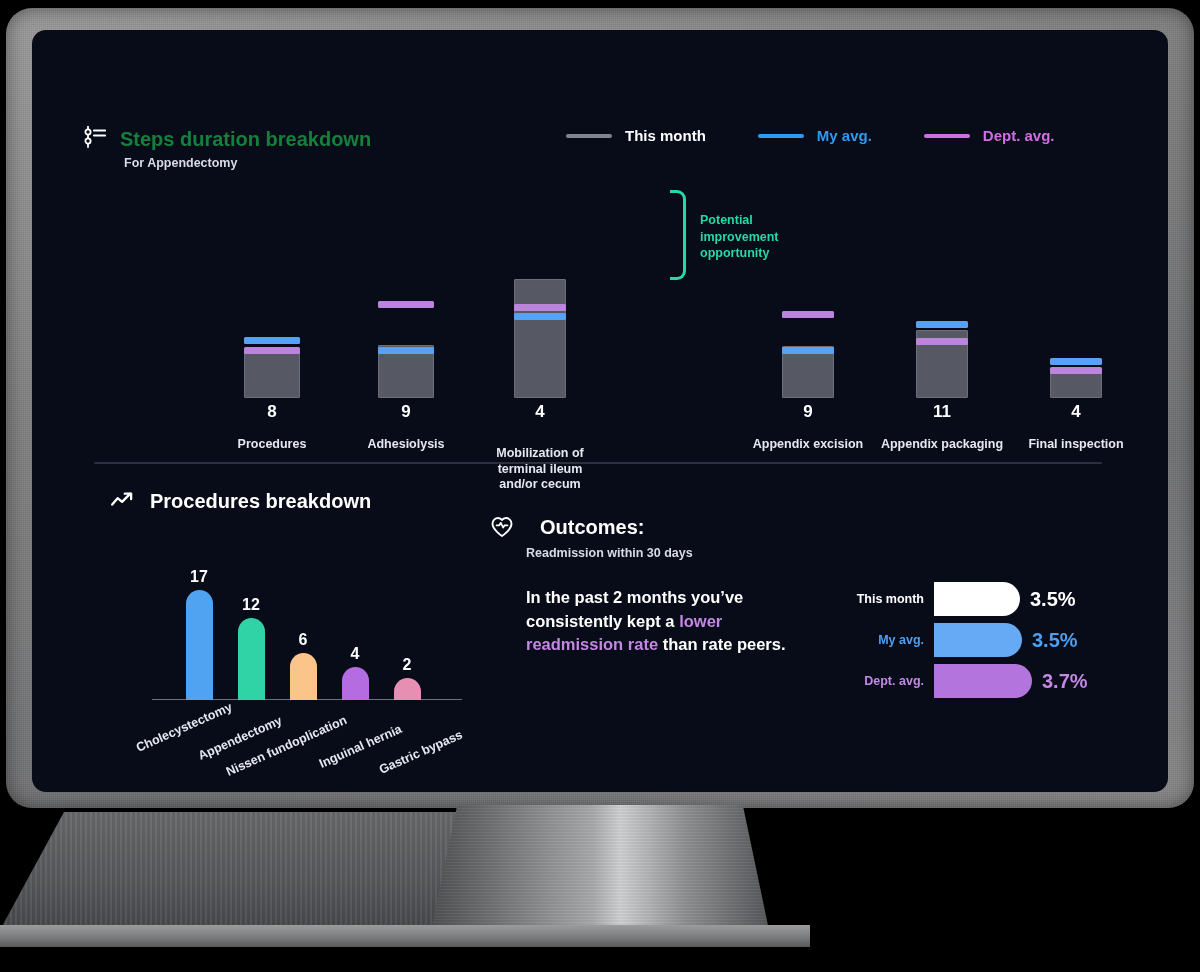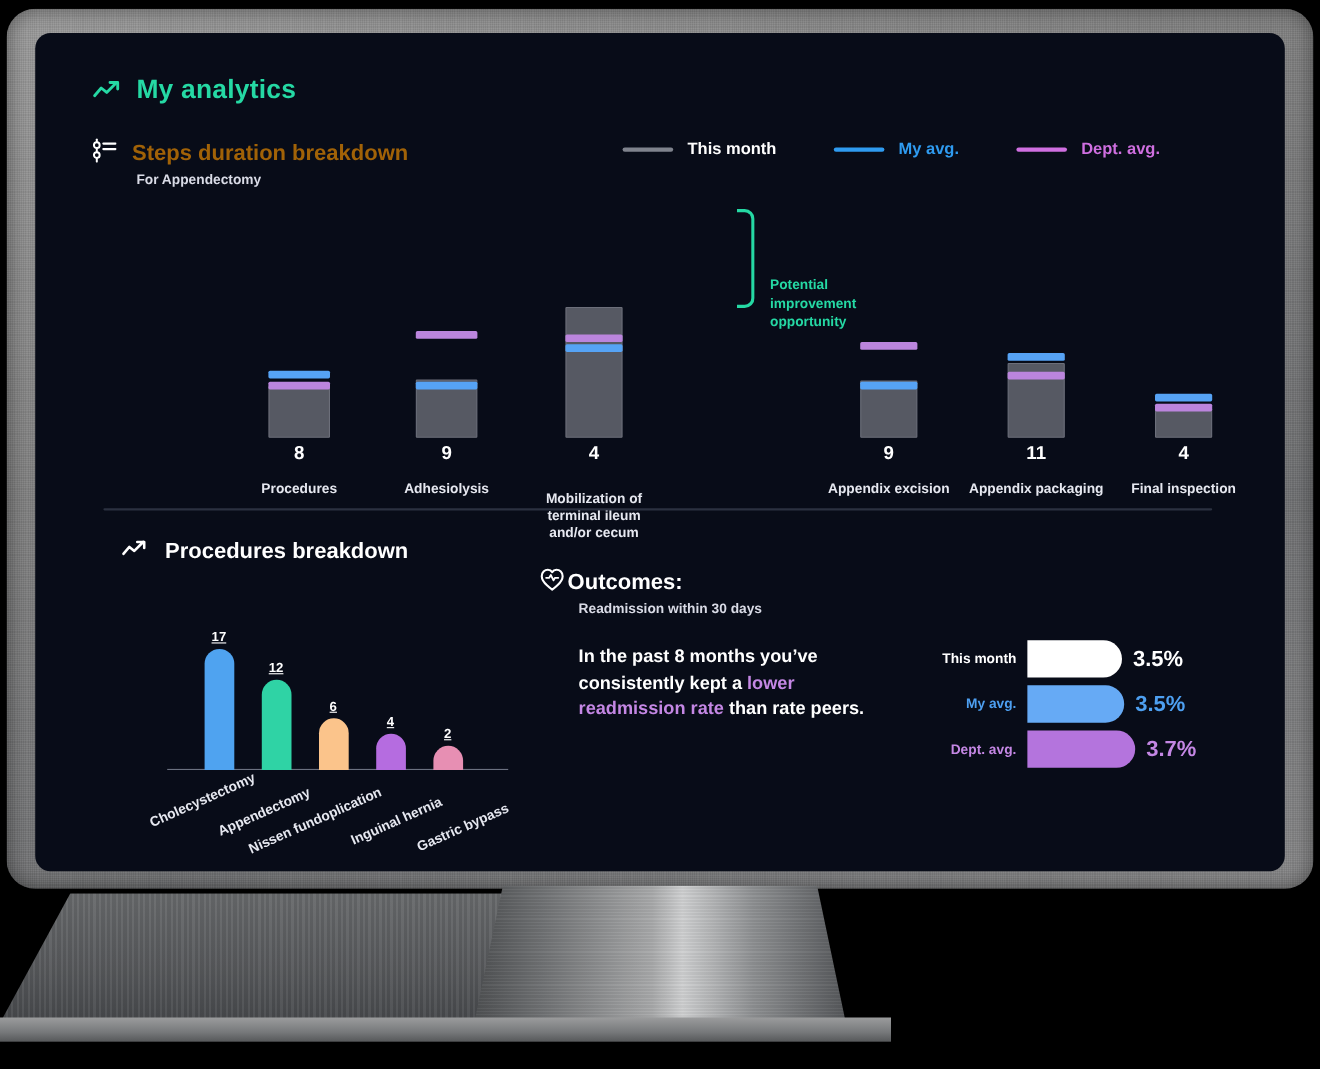--- a/index.html
+++ b/index.html
@@ -64,21 +64,21 @@
     overflow: hidden;
     color: #e9eaf2;
   }
 
   
   .app-title-row { position: absolute; left: 52px; top: 38px; display: flex; align-items: center; gap: 12px; }
   .app-title { color: #25d9a4; font-size: 24px; font-weight: 700; letter-spacing: .2px; }
   .trend-icon svg { display: block; }
 
   .section-title-row { position: absolute; left: 52px; top: 96px; display: flex; align-items: center; gap: 14px; }
-  .section-title { font-size: 20px; font-weight: 700; color: #a16207; }
+  .section-title { font-size: 20px; font-weight: 700; color: #15803d; }
   .section-sub { position: absolute; left: 92px; top: 126px; font-size: 12.5px; font-weight: 600; color: #d9dbe6; }
 
   
   .legend { position: absolute; left: 534px; top: 97px; display: flex; align-items: center; gap: 52px; }
   .legend-item { display: flex; align-items: center; gap: 13px; }
   .legend-swatch { width: 46px; height: 4px; border-radius: 2px; }
   .legend-label { font-size: 15px; font-weight: 700; }
 
   
   #steps-chart { position: absolute; left: 52px; top: 150px; width: 1030px; height: 280px; }
@@ -98,26 +98,26 @@
 
   .divider { position: absolute; left: 62px; top: 432px; width: 1008px; height: 2px; background: #2b3140; border-radius: 1px; }
 
   
   .proc-title-row { position: absolute; left: 78px; top: 460px; display: flex; align-items: flex-end; gap: 14px; }
   .proc-title { font-size: 20px; font-weight: 700; color: #ffffff; }
 
   #proc-chart { position: absolute; left: 100px; top: 530px; width: 340px; height: 140px; }
   .proc-axis { position: absolute; left: 20px; bottom: 0; width: 310px; height: 1.5px; background: #6b7180; }
   .proc-bar { position: absolute; bottom: 0; width: 27px; border-radius: 14px 14px 0 0; }
-  .proc-val { position: absolute; width: 40px; text-align: center; font-size: 12px; font-weight: 700; color: #ffffff; text-decoration: underline; }
+  .proc-val { position: absolute; width: 40px; text-align: center; font-size: 16px; font-weight: 700; color: #ffffff; }
   .proc-labels { position: absolute; left: 100px; top: 672px; width: 400px; height: 80px; }
   .proc-label { position: absolute; font-size: 12.5px; font-weight: 600; color: #e6e8f0; transform-origin: left top; transform: rotate(-24deg); white-space: nowrap; }
 
   
-  .out-title-row { position: absolute; left: 458px; top: 486px; display: flex; align-items: center; gap: 2px; }
+  .out-title-row { position: absolute; left: 458px; top: 486px; display: flex; align-items: flex-start; gap: 26px; }
   .out-title { font-size: 20px; font-weight: 700; color: #ffffff; }
   .out-sub { position: absolute; left: 494px; top: 516px; font-size: 12.5px; font-weight: 600; color: #d9dbe6; }
   .out-statement { position: absolute; left: 494px; top: 556px; width: 290px; font-size: 16.5px; font-weight: 700; line-height: 1.43; color: #ffffff; }
   .hl { color: #c487e4; }
 
   
   #readmit { position: absolute; left: 812px; top: 552px; width: 276px; height: 120px; }
   .rd-row { position: absolute; display: flex; align-items: center; height: 34px; }
   .rd-label { width: 80px; text-align: right; font-size: 12.5px; font-weight: 700; }
   .rd-bar { height: 34px; border-radius: 0 18px 18px 0; margin-left: 10px; }
@@ -130,29 +130,20 @@
   <div class="bezel"></div>
   <div class="bezel-inner-shadow"></div>
   <div class="shadow-left"></div>
   <div class="shadow-left-tex"></div>
   <div class="neck"></div>
   <div class="neck-tex"></div>
   <div class="base"></div>
 
   <div id="screen">
 
-    <div class="app-title-row">
-      <span class="trend-icon">
-        <svg width="28" height="20" viewBox="0 0 28 20">
-          <path d="M2 15 L8 8 L13 12 L22 3" fill="none" stroke="#25d9a4" stroke-width="2.6" stroke-linecap="round" stroke-linejoin="round"></path>
-          <path d="M16 3 L23 3 L23 9" fill="none" stroke="#25d9a4" stroke-width="2.6" stroke-linecap="round" stroke-linejoin="round"></path>
-        </svg>
-      </span>
-      <span class="app-title">My analytics</span>
-    </div>
 
     <div class="section-title-row">
       <span>
         <svg width="22" height="22" viewBox="0 0 22 22">
           <circle cx="4" cy="6" r="2.6" fill="none" stroke="#ffffff" stroke-width="1.8"></circle>
           <circle cx="4" cy="15" r="2.6" fill="none" stroke="#ffffff" stroke-width="1.8"></circle>
           <line x1="4" y1="0.5" x2="4" y2="3" stroke="#ffffff" stroke-width="1.8" stroke-linecap="round"></line>
           <line x1="4" y1="9" x2="4" y2="12" stroke="#ffffff" stroke-width="1.8" stroke-linecap="round"></line>
           <line x1="4" y1="18" x2="4" y2="21" stroke="#ffffff" stroke-width="1.8" stroke-linecap="round"></line>
           <line x1="10" y1="4.5" x2="21" y2="4.5" stroke="#ffffff" stroke-width="2.1" stroke-linecap="round"></line>
@@ -236,21 +227,21 @@
           <div class="bar-gray" style="left:44px; width:52px; bottom:0; height:27px;"></div>
           <div class="line-mark line-purple" style="left:44px; width:52px; bottom:24px;"></div>
           <div class="line-mark line-blue" style="left:44px; width:52px; bottom:33px;"></div>
         </div>
         <div class="step-value">4</div>
         <div class="step-label" style="bottom:8px;">Final inspection</div>
       </div>
 
       <div class="annot" style="left:586px; top:10px; width:200px; height:120px;">
         <div class="annot-bracket" style="left:0; top:0; width:16px; height:90px;"></div>
-        <div class="annot-text" style="left:30px; top:22px;margin-top:39px;">
+        <div class="annot-text" style="left:30px; top:22px;">
           <div>Potential</div>
           <div>improvement</div>
           <div>opportunity</div>
         </div>
       </div>
     </div>
 
     <div class="divider"></div>
 
     <div class="proc-title-row">
@@ -294,21 +285,21 @@
       <span>
         <svg width="24" height="22" viewBox="0 0 24 22">
           <path d="M12 20 C12 20 2.5 13.8 2.5 7.8 C2.5 4.4 5.1 2 8.1 2 C10 2 11.3 3 12 4.1 C12.7 3 14 2 15.9 2 C18.9 2 21.5 4.4 21.5 7.8 C21.5 13.8 12 20 12 20 Z" fill="none" stroke="#ffffff" stroke-width="1.9" stroke-linejoin="round"></path>
           <path d="M6.5 9.3 L9.3 9.3 L10.8 6.8 L13.2 11.6 L14.6 9.3 L17.5 9.3" fill="none" stroke="#ffffff" stroke-width="1.7" stroke-linecap="round" stroke-linejoin="round"></path>
         </svg>
       </span>
       <span class="out-title">Outcomes:</span>
     </div>
     <div class="out-sub">Readmission within 30 days</div>
 
-    <div class="out-statement"><span>In the past 8 months you’ve consistently kept a </span><span class="hl">lower readmission rate</span><span> than rate peers.</span></div>
+    <div class="out-statement"><span>In the past 2 months you’ve consistently kept a </span><span class="hl">lower readmission rate</span><span> than rate peers.</span></div>
 
     <div id="readmit">
       <div class="rd-row" style="left:0; top:0;">
         <span class="rd-label" style="color:#ffffff">This month</span>
         <span class="rd-bar" style="width:86px; background:#ffffff;"></span>
         <span class="rd-pct" style="color:#ffffff">3.5%</span>
       </div>
       <div class="rd-row" style="left:0; top:41px;">
         <span class="rd-label" style="color:#4d9ff0">My avg.</span>
         <span class="rd-bar" style="width:88px; background:#66aaf5;"></span>

